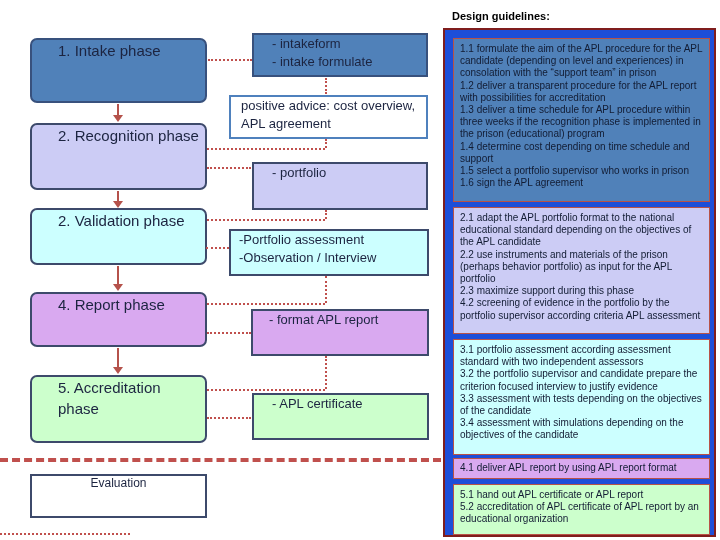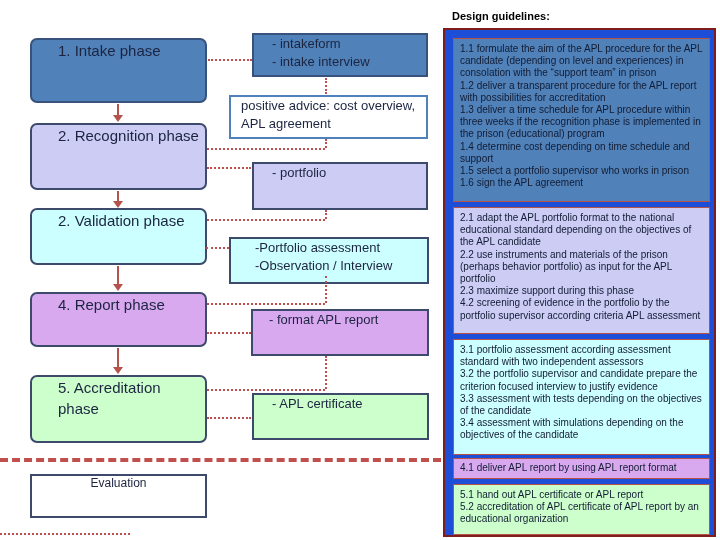--- a/index.html
+++ b/index.html
@@ -54,29 +54,29 @@
     <span>Evaluation</span>
   </div>
 
   <div class="flow-arrow" style="left:117px;top:104px;height:11px;"></div>
   <div class="flow-arrow" style="left:117px;top:191px;height:10px;"></div>
   <div class="flow-arrow" style="left:117px;top:266px;height:18px;"></div>
   <div class="flow-arrow" style="left:117px;top:348px;height:19px;"></div>
 
   <div class="box step c-dblue" style="left:252px;top:33px;width:176px;height:44px;padding-left:18px;">
     <div>- intakeform</div>
-    <div>- intake interview</div>
+    <div>- intake formulate</div>
   </div>
   <div class="box step c-white" style="left:229px;top:95px;width:199px;height:44px;padding-left:10px;padding-right:6px;border-color:#4f81bd;">
     <div>positive advice: cost overview, APL agreement</div>
   </div>
   <div class="box step c-lav" style="left:252px;top:162px;width:176px;height:48px;padding-left:18px;">
     <div>- portfolio</div>
   </div>
-  <div class="box step c-cyan" style="left:229px;top:229px;width:200px;height:47px;padding-left:24px;margin-top:8px;">
+  <div class="box step c-cyan" style="left:229px;top:229px;width:200px;height:47px;padding-left:8px;">
     <div>-Portfolio assessment</div>
     <div>-Observation / Interview</div>
   </div>
   <div class="box step c-violet" style="left:251px;top:309px;width:178px;height:47px;padding-left:16px;">
     <div>- format APL report</div>
   </div>
   <div class="box step c-green" style="left:252px;top:393px;width:177px;height:47px;padding-left:18px;">
     <div>- APL certificate</div>
   </div>
 

